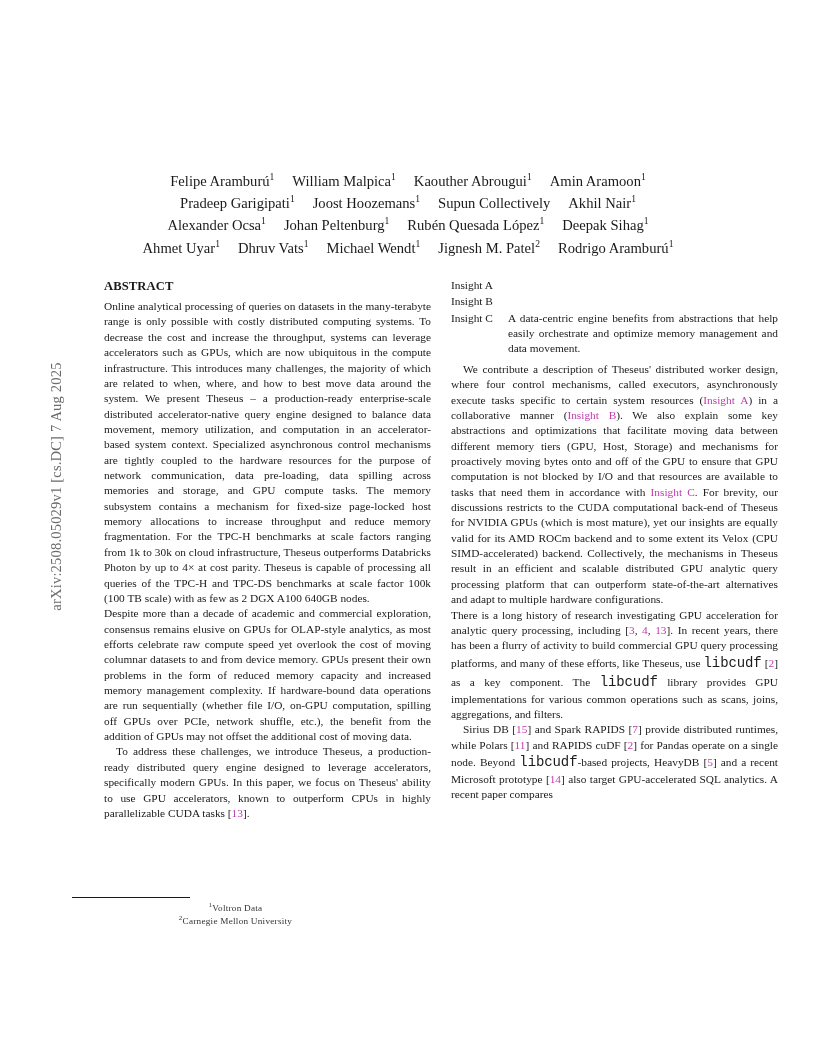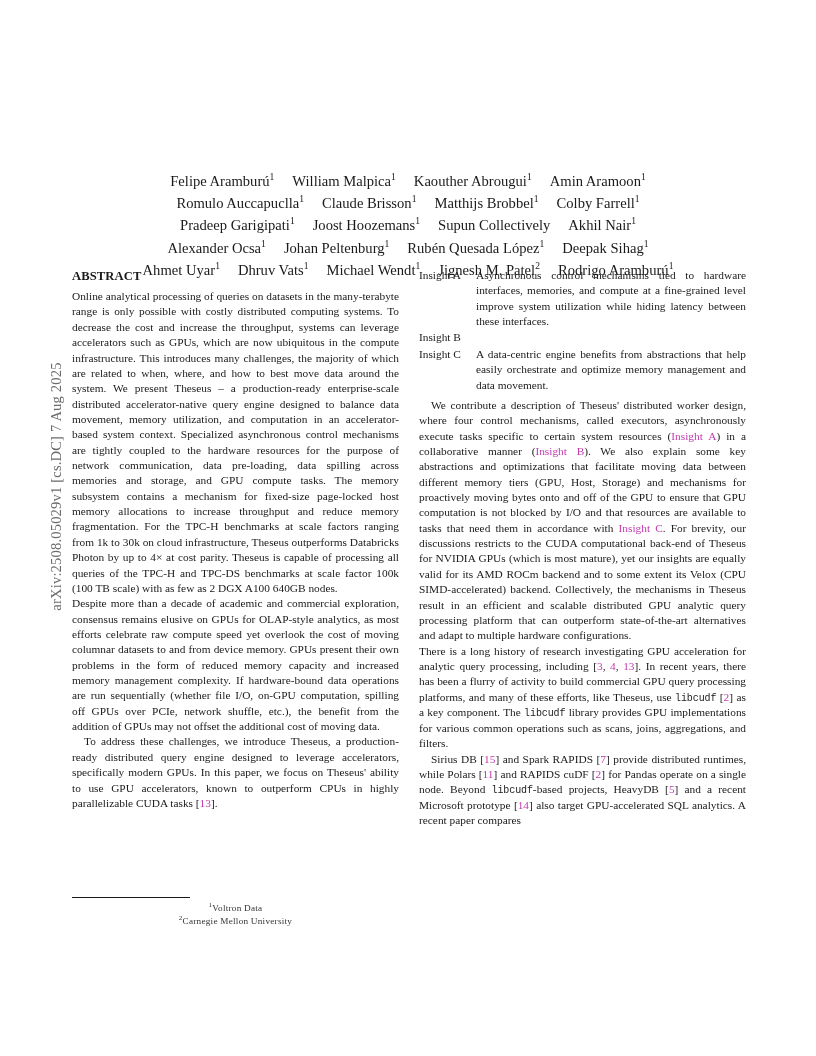--- a/index.html
+++ b/index.html
@@ -65,27 +65,28 @@
     line-height: 1.52;
     color: #1a1a1a;
   }
   .authors .arow { white-space: nowrap; font-family: Liberation Serif, serif; }
   .authors .name { margin: 0 9px; }
   .authors sup { font-size: 9.6px; vertical-align: super; line-height: 0; }
 
   
   .col {
     position: absolute;
-    top: 268px;
+    top: 278px;
     width: 327px;
     font-size: 11.35px;
     line-height: 1.355;
     text-align: justify;
     -webkit-hyphens: none;
     hyphens: none;
+    margin-left: 32px;
   }
   .col-left  { left: 72px; }
   .col-right { left: 419px; }
 
   h2.sec {
     font-family: "Liberation Serif", "DejaVu Serif", serif;
     font-weight: bold;
     font-size: 12.6px;
     letter-spacing: 0.1px;
     margin: 0 0 4px 0;
@@ -122,21 +123,21 @@
   .insight-text {
     flex: 1 1 auto;
     text-align: justify;
   }
 
   
   .lnk { color: #c13bb0; }
   .cite { color: #c13bb0; }
   .mono {
     font-family: "Liberation Mono", "DejaVu Sans Mono", monospace;
-    font-size: 10px;
+    font-size: 14px;
     letter-spacing: -0.1px;
   }
 
   
   .footnotes {
     position: absolute;
     left: 72px;
     top: 897px;
     width: 327px;
     font-size: 9.2px;
@@ -156,21 +157,20 @@
 </head>
 <body>
 
 <div class="page">
 
   <div class="arxiv-stamp">arXiv:2508.05029v1  [cs.DC]  7 Aug 2025</div>
 
 
   <div class="authors">
     <div class="arow"><span class="name">Felipe Aramburú<sup>1</sup></span><span class="name">William Malpica<sup>1</sup></span><span class="name">Kaouther Abrougui<sup>1</sup></span><span class="name">Amin Aramoon<sup>1</sup></span></div>
-    <div class="arow"><span class="name">Romulo Auccapuclla<sup>1</sup></span><span class="name">Claude Brisson<sup>1</sup></span><span class="name">Matthijs Brobbel<sup>1</sup></span><span class="name">Colby Farrell<sup>1</sup></span></div>
     <div class="arow"><span class="name">Pradeep Garigipati<sup>1</sup></span><span class="name">Joost Hoozemans<sup>1</sup></span><span class="name">Supun Collectively</span><span class="name">Akhil Nair<sup>1</sup></span></div>
     <div class="arow"><span class="name">Alexander Ocsa<sup>1</sup></span><span class="name">Johan Peltenburg<sup>1</sup></span><span class="name">Rubén Quesada López<sup>1</sup></span><span class="name">Deepak Sihag<sup>1</sup></span></div>
     <div class="arow"><span class="name">Ahmet Uyar<sup>1</sup></span><span class="name">Dhruv Vats<sup>1</sup></span><span class="name">Michael Wendt<sup>1</sup></span><span class="name">Jignesh M. Patel<sup>2</sup></span><span class="name">Rodrigo Aramburú<sup>1</sup></span></div>
   </div>
 
   <div class="col col-left">
     <h2 class="sec">ABSTRACT</h2>
     <p class="body">Online analytical processing of queries on datasets in the many-terabyte range is only possible with costly distributed computing systems. To decrease the cost and increase the throughput, systems can leverage accelerators such as GPUs, which are now ubiquitous in the compute infrastructure. This introduces many challenges, the majority of which are related to when, where, and how to best move data around the system. We present Theseus – a production-ready enterprise-scale distributed accelerator-native query engine designed to balance data movement, memory utilization, and computation in an accelerator-based system context. Specialized asynchronous control mechanisms are tightly coupled to the hardware resources for the purpose of network communication, data pre-loading, data spilling across memories and storage, and GPU compute tasks. The memory subsystem contains a mechanism for fixed-size page-locked host memory allocations to increase throughput and reduce memory fragmentation. For the TPC-H benchmarks at scale factors ranging from 1k to 30k on cloud infrastructure, Theseus outperforms Databricks Photon by up to 4× at cost parity. Theseus is capable of processing all queries of the TPC-H and TPC-DS benchmarks at scale factor 100k (100 TB scale) with as few as 2 DGX A100 640GB nodes.</p>
 
     <p class="body">Despite more than a decade of academic and commercial exploration, consensus remains elusive on GPUs for OLAP-style analytics, as most efforts celebrate raw compute speed yet overlook the cost of moving columnar datasets to and from device memory. GPUs present their own problems in the form of reduced memory capacity and increased memory management complexity. If hardware-bound data operations are run sequentially (whether file I/O, on-GPU computation, spilling off GPUs over PCIe, network shuffle, etc.), the benefit from the addition of GPUs may not offset the additional cost of moving data.</p>
@@ -181,21 +181,20 @@
     <div class="fn-rule"></div>
     <div class="fn"><sup>1</sup><span>Voltron Data</span></div>
     <div class="fn"><sup>2</sup><span>Carnegie Mellon University</span></div>
   </div>
 
   <div class="col col-right">
 
 
     <div class="insight-row">
       <div class="insight-label">Insight A</div>
-      <div class="insight-text">Asynchronous control mechanisms tied to hardware interfaces, memories, and compute at a fine-grained level improve system utilization while hiding latency between these interfaces.</div>
     </div>
     <div class="insight-row">
       <div class="insight-label">Insight B</div>
     </div>
     <div class="insight-row">
       <div class="insight-label">Insight C</div>
       <div class="insight-text">A data-centric engine benefits from abstractions that help easily orchestrate and optimize memory management and data movement.</div>
     </div>
 
     <p class="body indent" style="margin-top:5px"><span>We contribute a description of Theseus' distributed worker design, where four control mechanisms, called executors, asynchronously execute tasks specific to certain system resources (</span><span class="lnk">Insight A</span><span>) in a collaborative manner (</span><span class="lnk">Insight B</span><span>). We also explain some key abstractions and optimizations that facilitate moving data between different memory tiers (GPU, Host, Storage) and mechanisms for proactively moving bytes onto and off of the GPU to ensure that GPU computation is not blocked by I/O and that resources are available to tasks that need them in accordance with </span><span class="lnk">Insight C</span><span>. For brevity, our discussions restricts to the CUDA computational back-end of Theseus for NVIDIA GPUs (which is most mature), yet our insights are equally valid for its AMD ROCm backend and to some extent its Velox (CPU SIMD-accelerated) backend. Collectively, the mechanisms in Theseus result in an efficient and scalable distributed GPU analytic query processing platform that can outperform state-of-the-art alternatives and adapt to multiple hardware configurations.</span></p>

